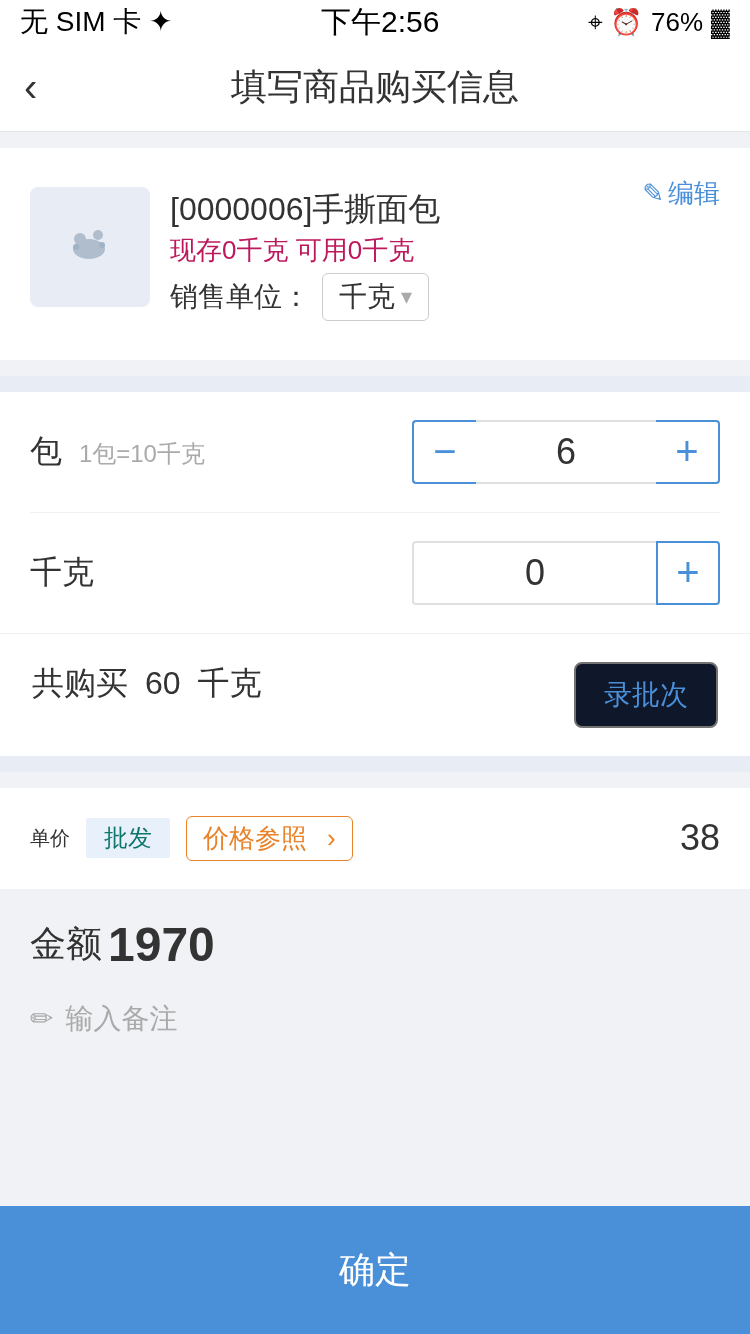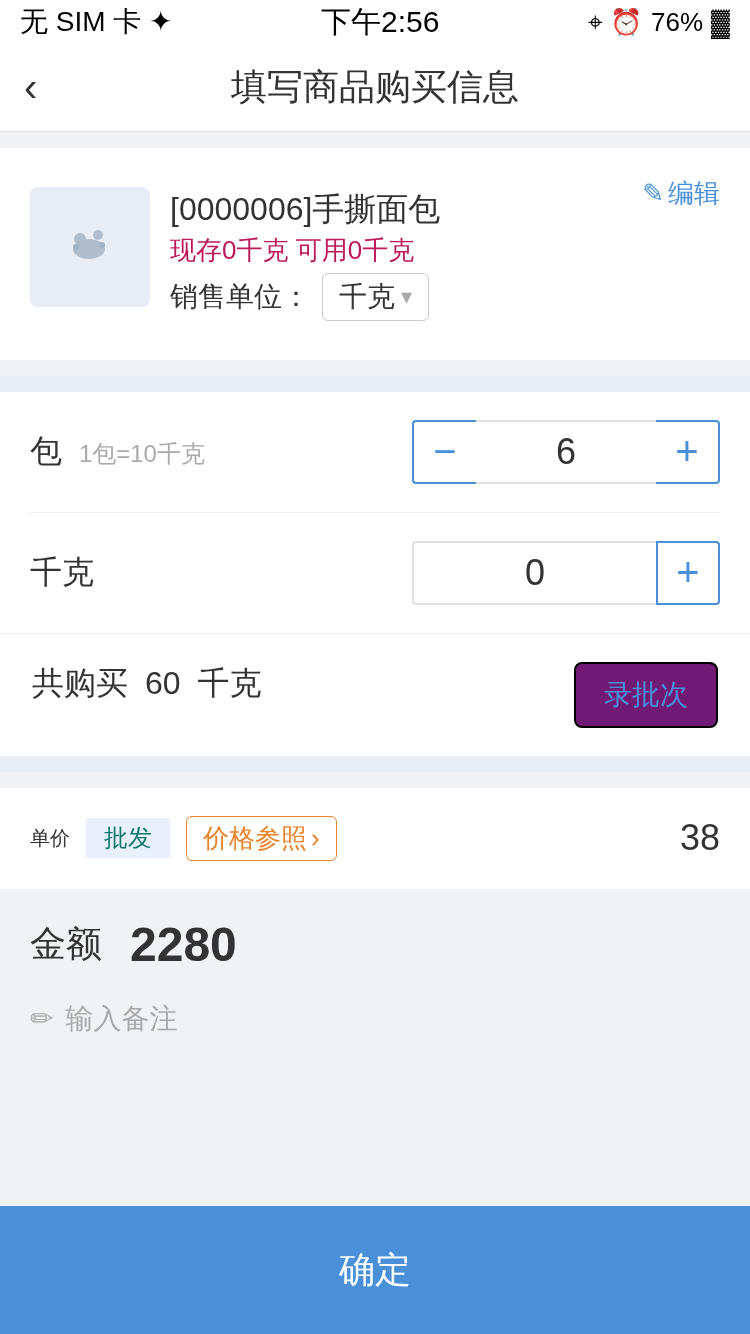--- a/index.html
+++ b/index.html
@@ -192,26 +192,26 @@
     .total-row {
       background: #fff;
       padding: 28px 32px;
       display: flex;
       justify-content: space-between;
       border-top: 1px solid #f0f0f0;
     }
     .total-text { font-size: 32px; color: #333; }
     .total-highlight { color: #333; font-weight: 500; }
     .batch-btn {
-      border: 2px solid #000000;
+      border: 2px solid #737373;
       border-radius: 8px;
       padding: 12px 28px;
       color: #4a90d9;
       font-size: 28px;
-      background: #701a75;
+      background: #0f172a;
       cursor: pointer;
     }
 
     
     .price-section {
       background: #fff;
       margin-top: 16px;
       padding: 28px 30px;
     }
     .price-row {
@@ -228,39 +228,39 @@
       border-radius: 2px;
     }
     .price-ref-btn {
       border: 1.5px solid #e8832a;
       border-radius: 6px;
       padding: 4px 16px;
       color: #e8832a;
       font-size: 26px;
       display: flex;
       align-items: center;
-      gap: 4px;
+      gap: 20px;
       cursor: pointer;
     }
     .price-value {
       margin-left: auto;
       font-size: 36px;
       color: #333;
       font-weight: 500;
     }
 
     
     .amount-section {
       background: #f0f2f5;
       padding: 28px 30px 0 30px;
     }
     .amount-row {
       display: flex;
       align-items: center;
-      gap: 28px;
+      gap: 6px;
       padding-bottom: 16px;
     }
     .amount-label { font-size: 36px; color: #333; font-weight: 500; }
     .amount-value { font-size: 48px; color: #333; font-weight: 600; }
     .remark-row {
       display: flex;
       align-items: center;
       gap: 12px;
       padding: 12px 0 28px;
       color: #aaa;
@@ -382,21 +382,21 @@
         <span>价格参照</span>
         <span>›</span>
       </div>
       <span class="price-value">38</span>
     </div>
   </div>
 
   <div class="amount-section">
     <div class="amount-row">
       <span class="amount-label">金额</span>
-      <span class="amount-value">2280</span>
+      <span class="amount-value">1970</span>
     </div>
     <div class="remark-row">
       <span>✏</span>
       <span>输入备注</span>
     </div>
   </div>
 
   <div style="height: 400px; background: #f0f2f5;"></div>
 </div>
 

